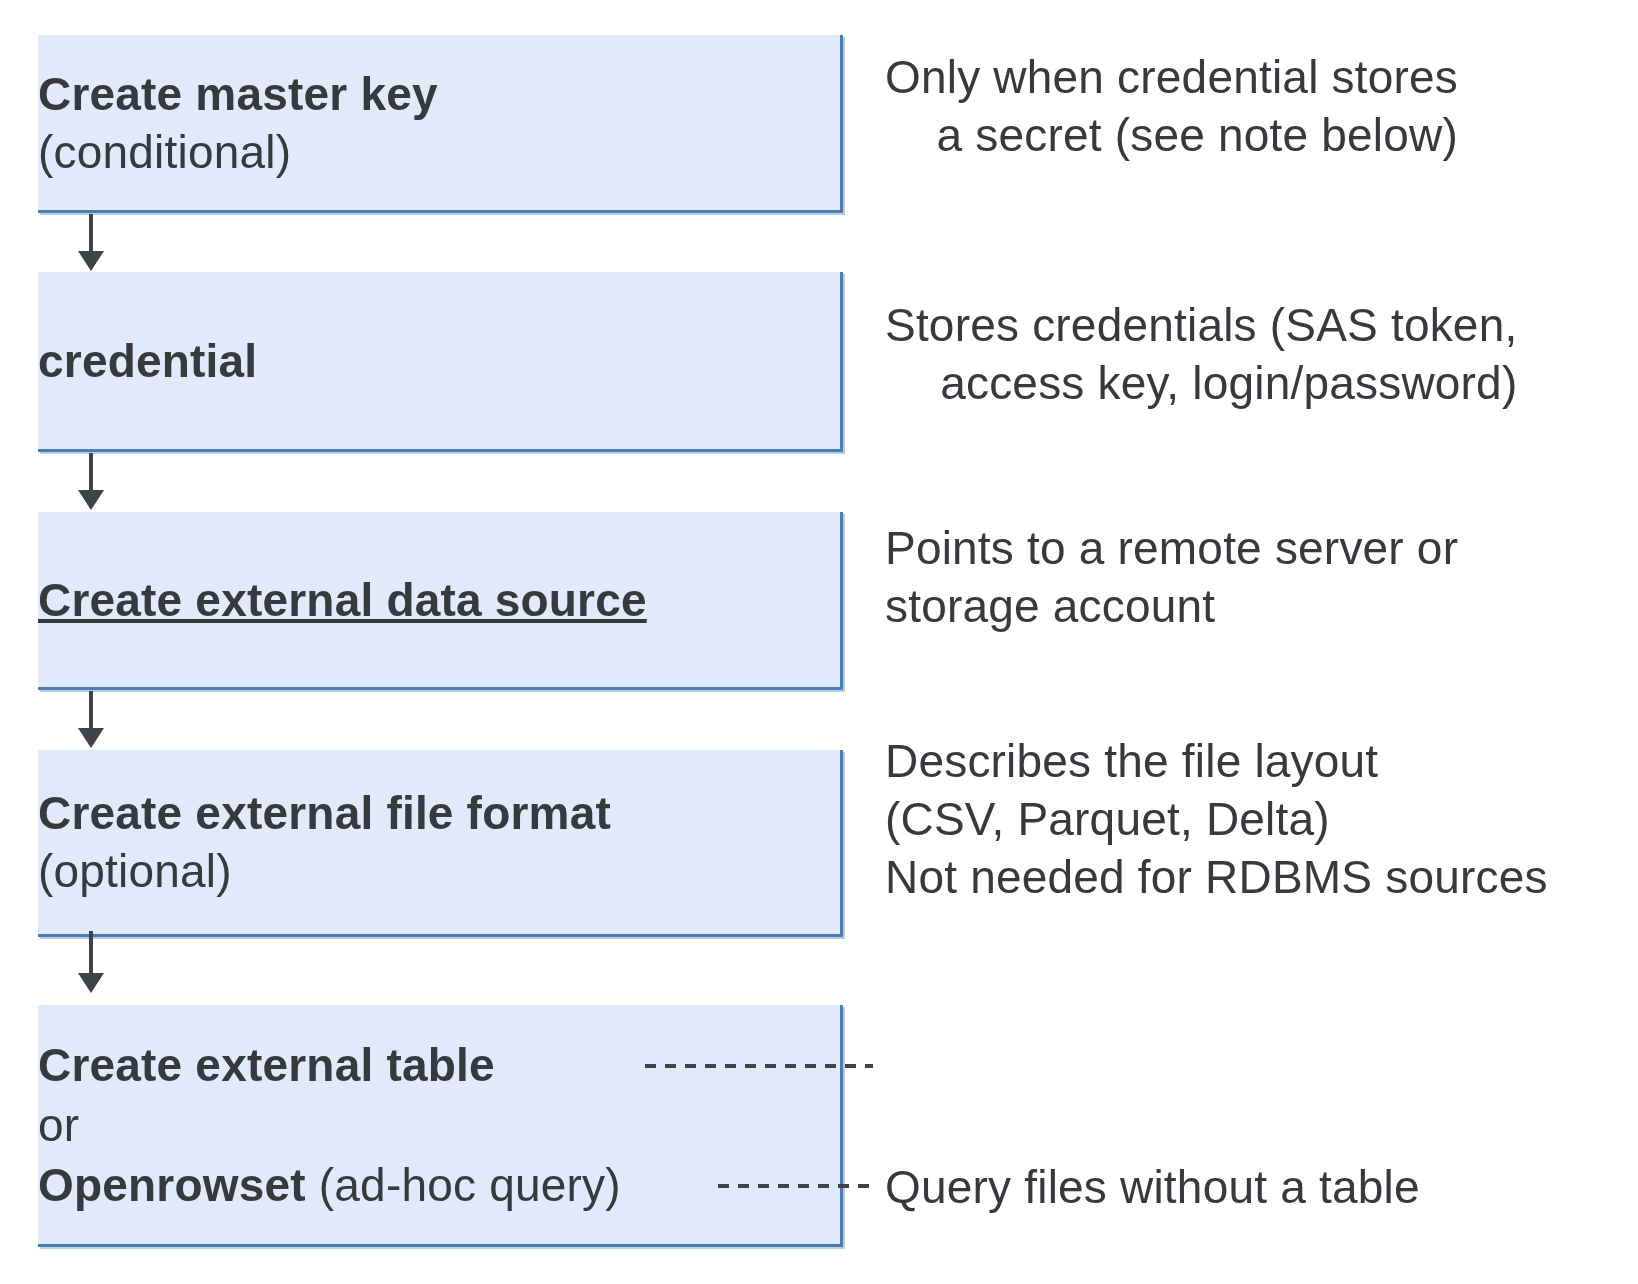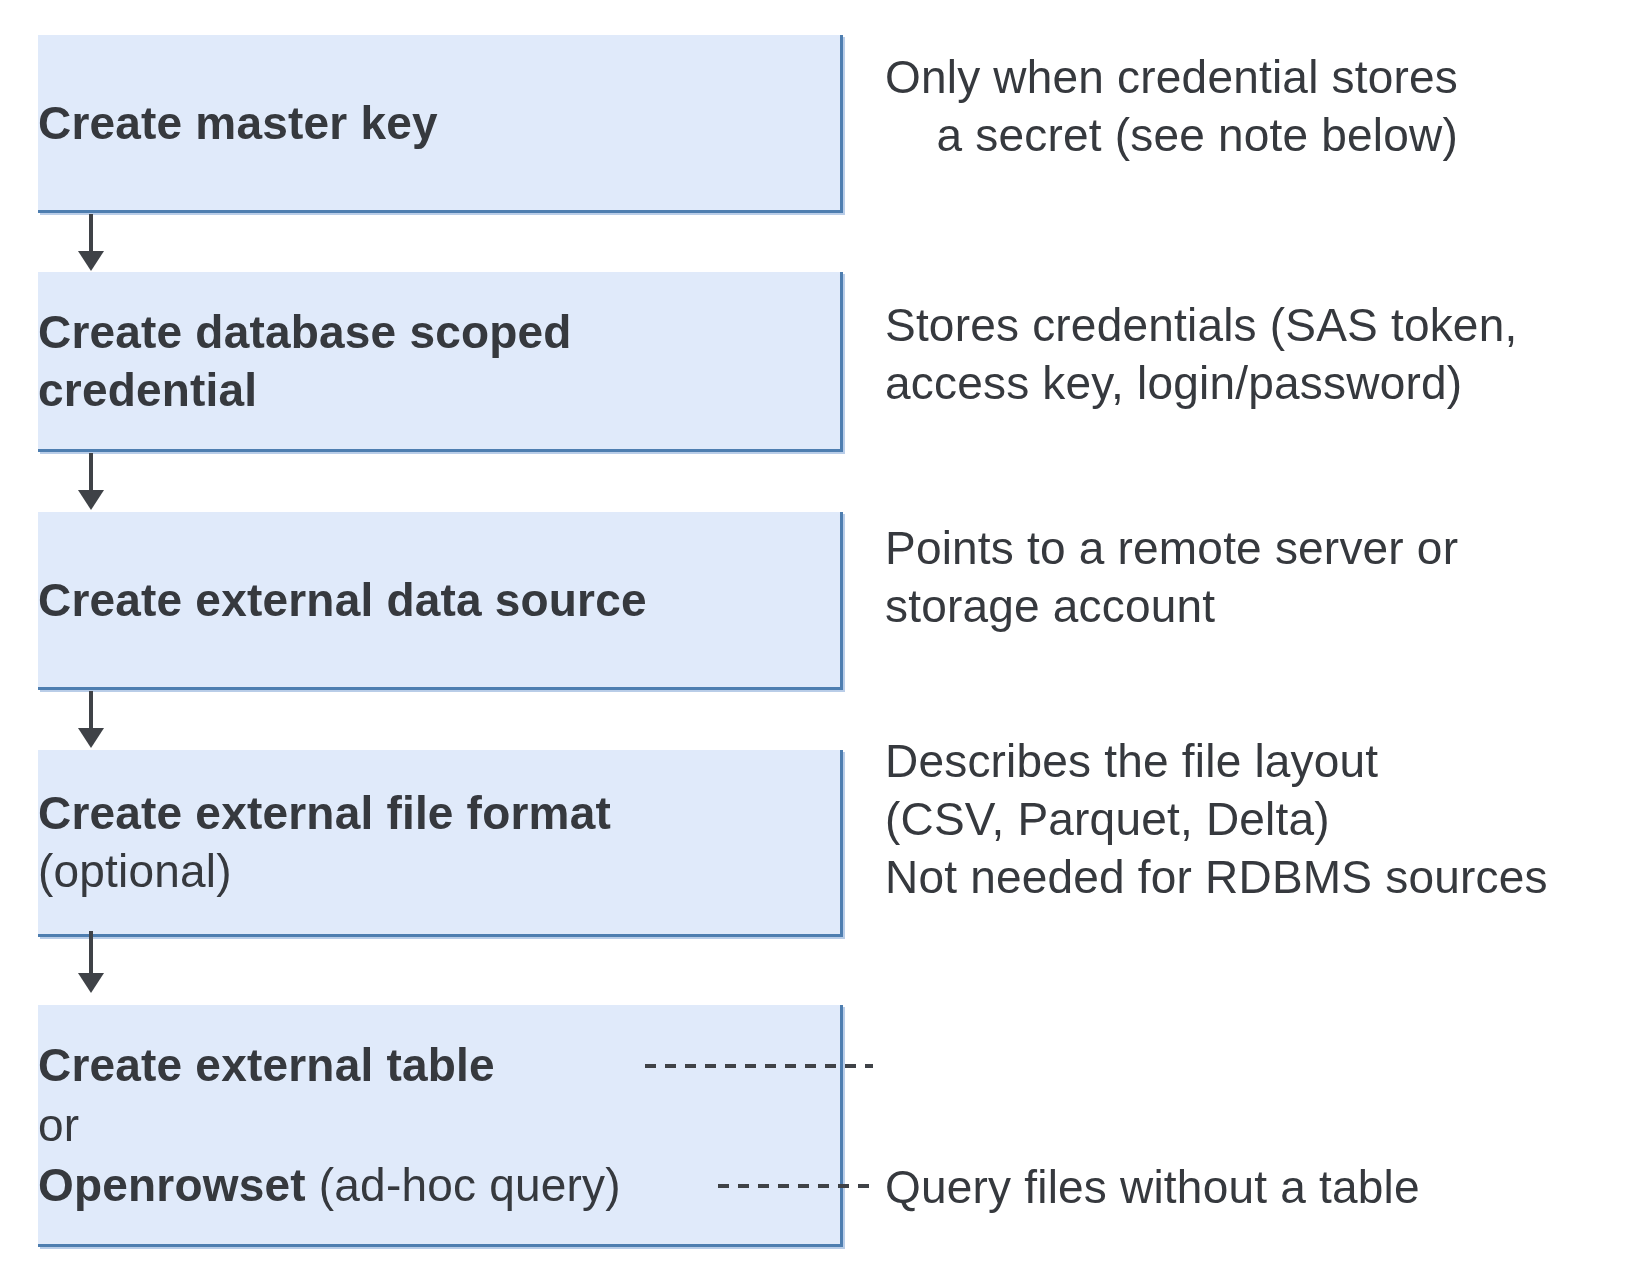--- a/index.html
+++ b/index.html
@@ -33,21 +33,21 @@
     flex-direction: column;
     justify-content: center;
     font-size: 46px;
     line-height: 58px;
     letter-spacing: 0.2px;
   }
   .step-box .line { white-space: nowrap; }
   .step-box .b { font-weight: bold; }
   #box1 { top: 35px;  height: 178px; }
   #box2 { top: 272px; height: 180px; }
-  #box3 { top: 512px; height: 178px; }
+  #box3 { top: 512px; height: 178px; text-decoration: underline; }
   #box4 { top: 750px; height: 187px; }
   #box5 { top: 1005px; height: 242px; line-height: 60px; justify-content: center; }
 
   
   .flow-arrow {
     position: absolute;
     left: 89px;
     width: 4px;
     background: var(--arrow, #3f4247);
   }
@@ -69,21 +69,21 @@
   
   .ann {
     position: absolute;
     left: 885px;
     font-size: 46px;
     line-height: 58px;
     white-space: pre-line;
     letter-spacing: 0.2px;
   }
   #ann1 { top: 48px; text-align: right; }
-  #ann2 { top: 296px; }
+  #ann2 { top: 296px; text-align: right; }
   #ann3 { top: 519px; }
   #ann4 { top: 732px; }
   #ann5a { top: 1038px; }
   #ann5b { top: 1158px; }
 
   
   .dash {
     position: absolute;
     height: 4px;
     background: repeating-linear-gradient(90deg,
@@ -92,26 +92,26 @@
   #dash1 { left: 645px; width: 228px; top: 1064px; }
   #dash2 { left: 718px; width: 155px; top: 1184px; }
 </style>
 </head>
 <body>
 
 <div class="canvas">
 
   <div class="step-box" id="box1">
       <div class="line"><span class="b">Create master key</span></div>
+      <div class="line"><span>(conditional)</span></div>
     </div>
 
   <div class="flow-arrow" id="arrow1"></div>
 
   <div class="step-box" id="box2">
-      <div class="line"><span class="b">Create database scoped</span></div>
       <div class="line"><span class="b">credential</span></div>
     </div>
 
   <div class="flow-arrow" id="arrow2"></div>
 
   <div class="step-box" id="box3">
       <div class="line"><span class="b">Create external data source</span></div>
     </div>
 
   <div class="flow-arrow" id="arrow3"></div>

